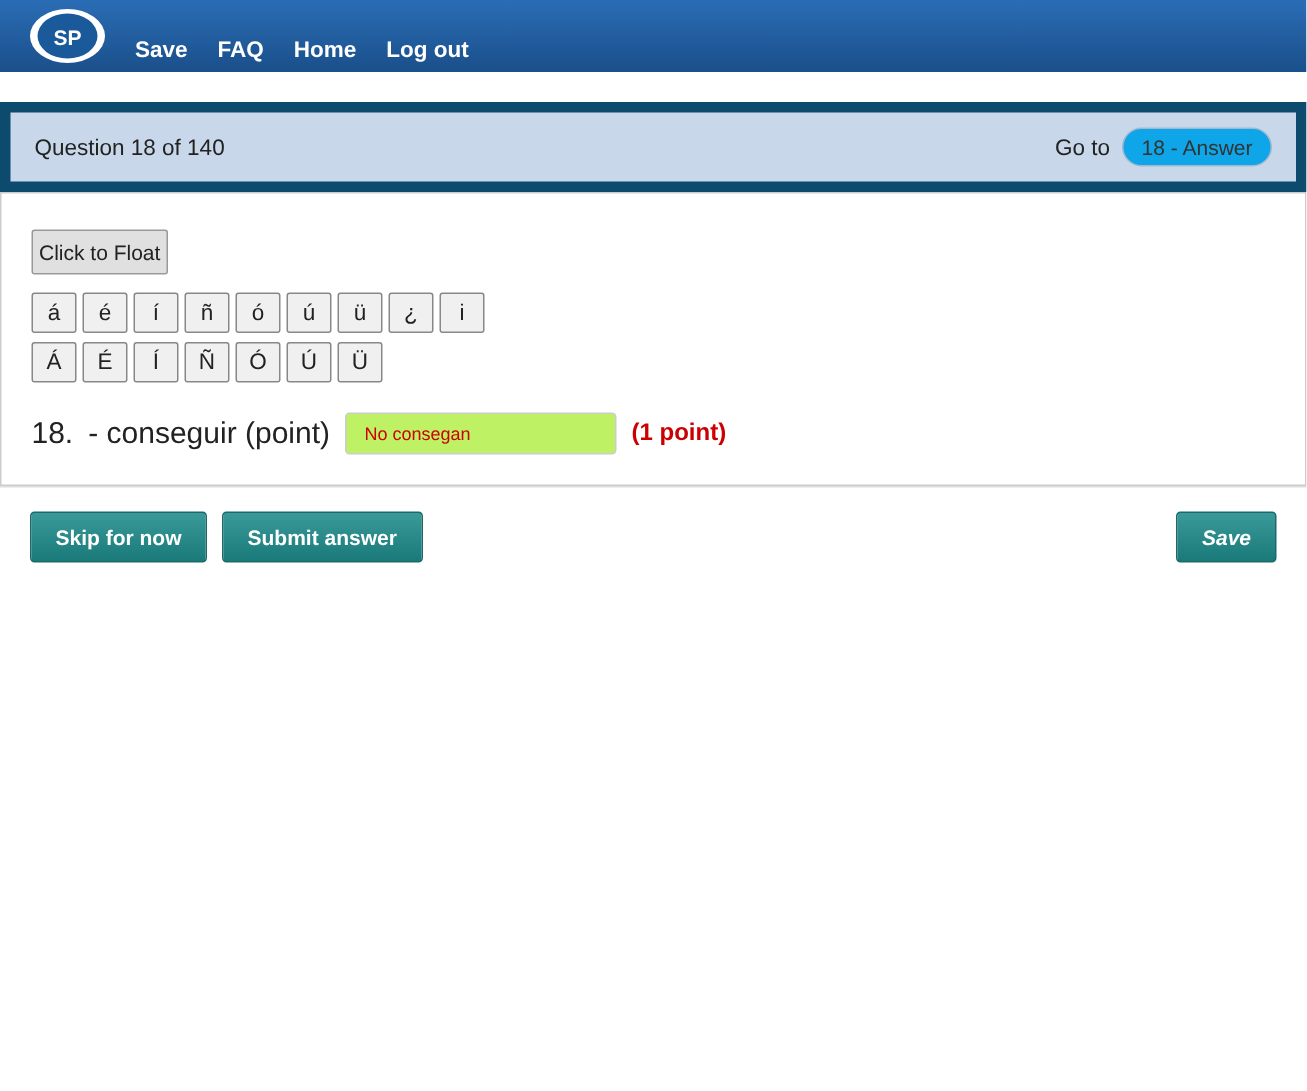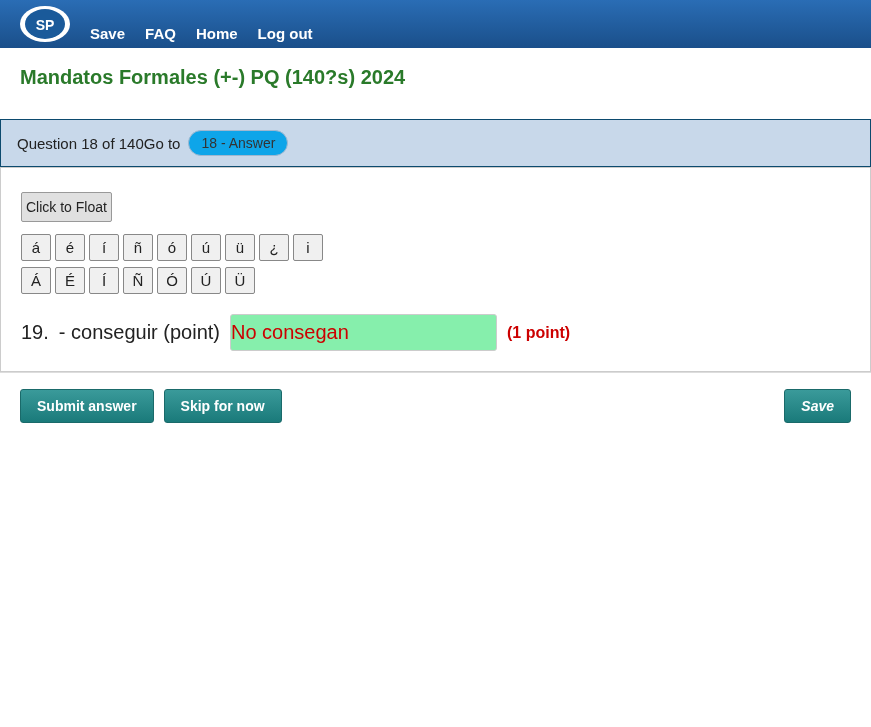--- a/index.html
+++ b/index.html
@@ -43,23 +43,24 @@
     .page-title {
       color: #2a7a2a;
       font-weight: bold;
       font-size: 20px;
       padding: 18px 20px 10px 20px;
     }
 
     
     .question-bar {
       background: #c8d8ea;
-      border: 1px solid #0c4a6e;
-      display: flex;
-      align-items: center;
+      border: 7px solid #0c4a6e;
+      display: flex;
+      align-items: center;
+      justify-content: space-between;
       padding: 10px 16px;
       margin: 20px 0 0 0;
     }
     .question-counter {
       font-size: 15px;
       color: #222;
     }
     .goto-section {
       display: flex;
       align-items: center;
@@ -122,24 +123,24 @@
       display: flex;
       align-items: center;
       gap: 10px;
       flex-wrap: wrap;
     }
     .question-label {
       color: #222;
       font-size: 20px;
     }
     .answer-input {
-      background: #86efac;
+      background: #bef264;
       border: 1px solid #ccc;
-      padding: 6px 0;
-      font-size: 20px;
+      padding: 6px 12px;
+      font-size: 12px;
       border-radius: 3px;
       color: #c00;
       min-width: 160px;
     }
     .point-label {
       color: #cc0000;
       font-size: 16px;
       font-weight: bold;
     }
 
@@ -195,21 +196,20 @@
         <ellipse cx="21" cy="16" rx="20" ry="15" fill="#1a5a9a"></ellipse>
         <text x="21" y="22" font-size="14" text-anchor="middle" fill="#fff" font-weight="bold">SP</text>
       </svg>
     </div>
     <a href="#">Save</a>
     <a href="#">FAQ</a>
     <a href="#">Home</a>
     <a href="#">Log out</a>
   </div>
 
-  <div class="page-title">Mandatos Formales (+-) PQ (140?s) 2024</div>
 
   <div class="question-bar">
     <span class="question-counter">Question 18 of 140</span>
     <div class="goto-section">
       <span>Go to</span>
       <span class="goto-pill">18 - Answer</span>
     </div>
   </div>
 
   <div class="question-card">
@@ -234,29 +234,29 @@
         <button class="char-btn">É</button>
         <button class="char-btn">Í</button>
         <button class="char-btn">Ñ</button>
         <button class="char-btn">Ó</button>
         <button class="char-btn">Ú</button>
         <button class="char-btn">Ü</button>
       </div>
 
     
     <div class="question-content">
-      <span class="question-label">19.</span>
+      <span class="question-label">18.</span>
       <span class="question-label">- conseguir (point)</span>
       <input class="answer-input" type="text" value="No consegan" style="">
       <span class="point-label">(1 point)</span>
     </div>
 
   </div>
 
   <div class="bottom-bar">
     <div class="bottom-left">
+      <button class="btn-teal">Skip for now</button>
       <button class="btn-teal">Submit answer</button>
-      <button class="btn-teal">Skip for now</button>
     </div>
     <button class="btn-save">Save</button>
   </div>
 
 </div>
 
 </body></html>

